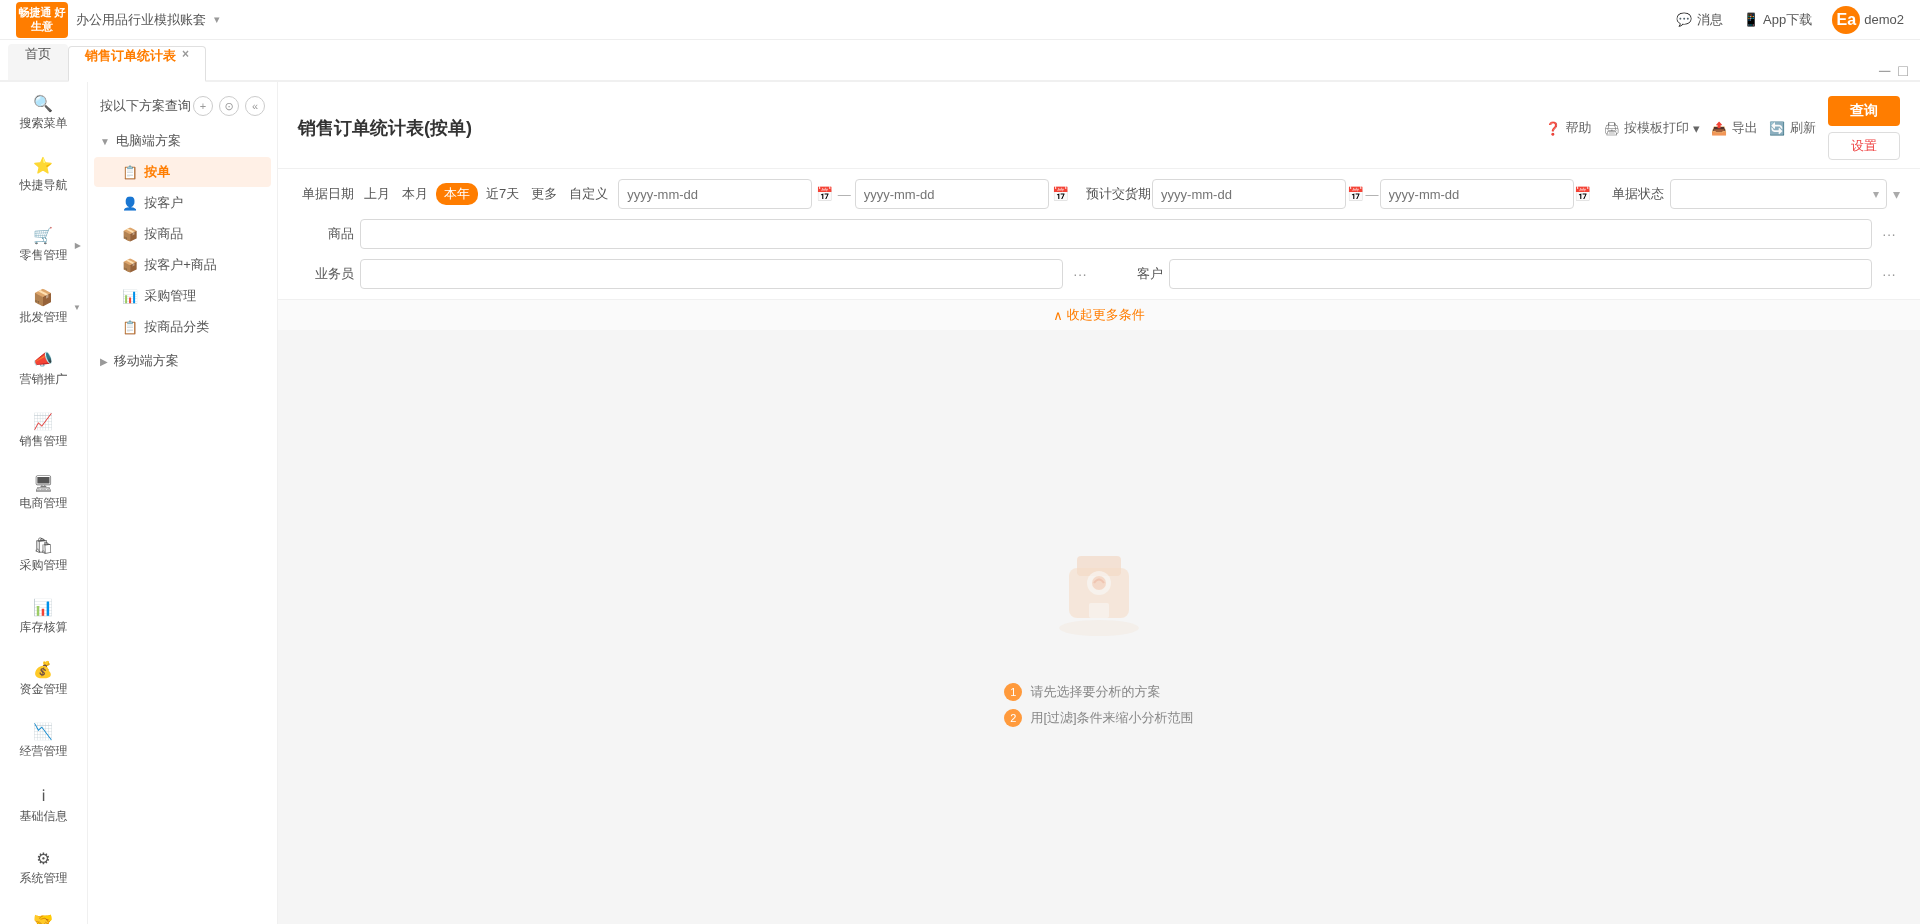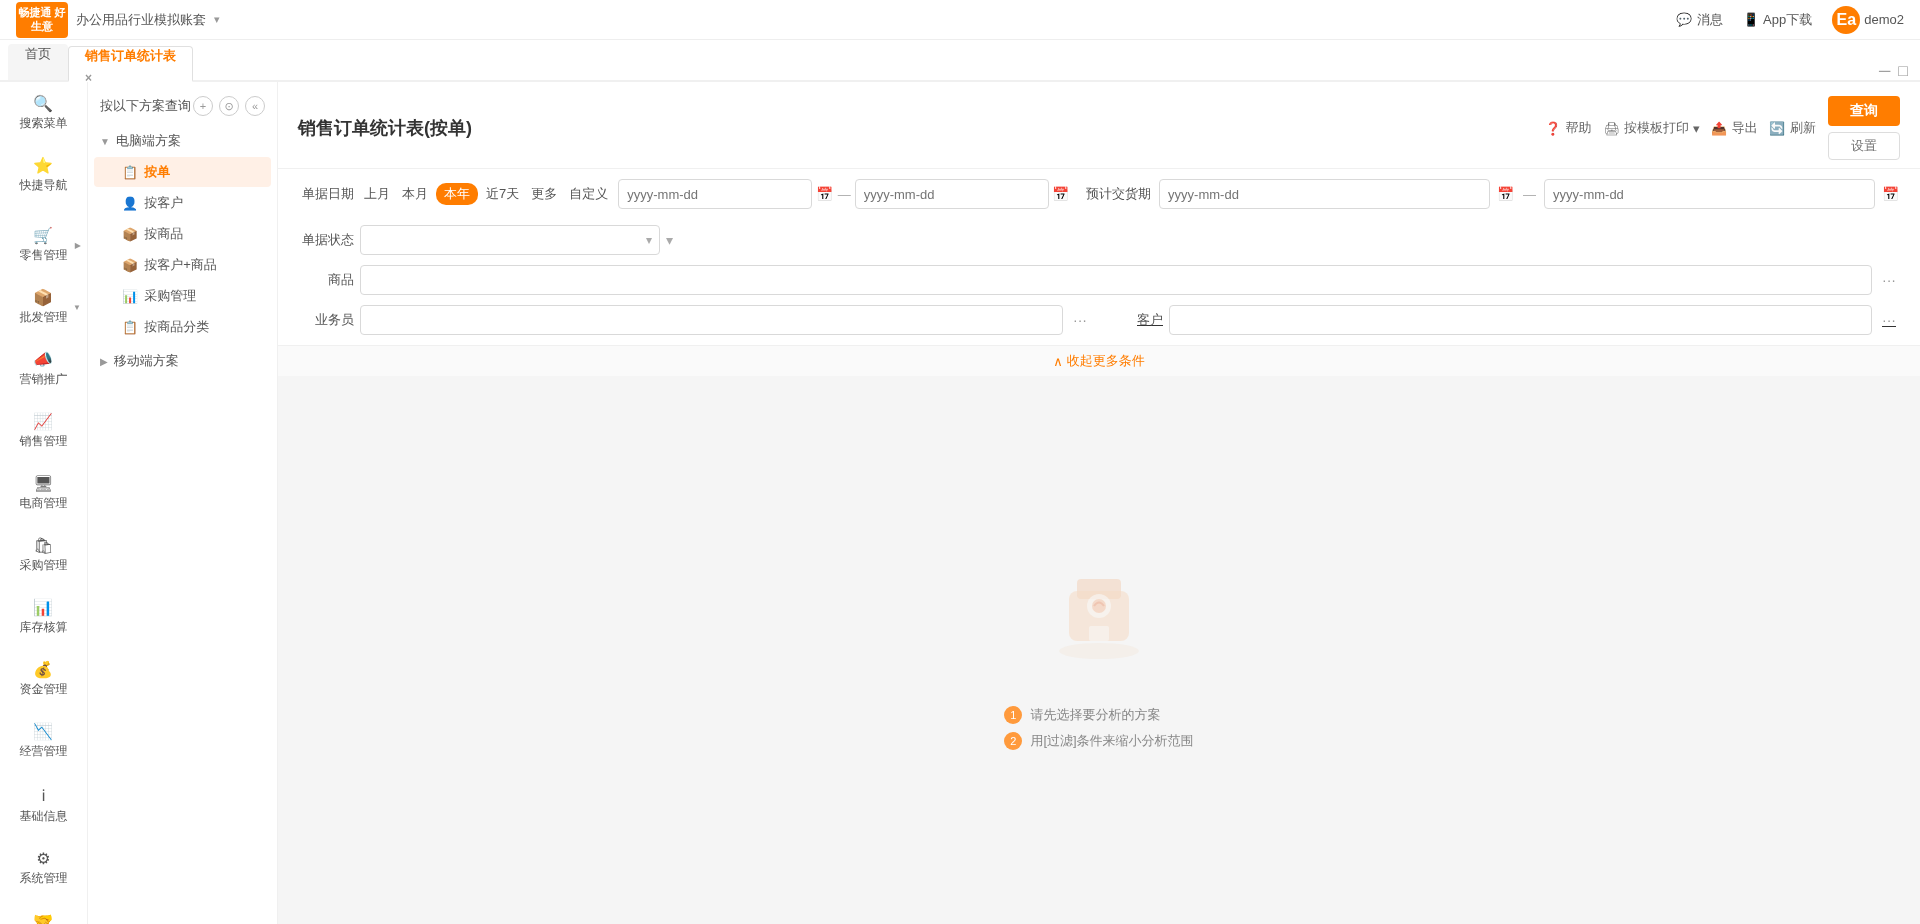--- a/index.html
+++ b/index.html
@@ -14,21 +14,21 @@
     .dropdown-arrow { color: #999; font-size: 11px; cursor: pointer; }
     .topbar-right { display: flex; align-items: center; gap: 20px; }
     .topbar-icon-item { display: flex; align-items: center; gap: 4px; color: #555; font-size: 13px; cursor: pointer; }
     .user-avatar { width: 28px; height: 28px; border-radius: 50%; background: #ff7d00; display: flex; align-items: center; justify-content: center; color: #fff; font-size: 16px; font-weight: bold; }
     .username { color: #555; font-size: 13px; }
 
     
     .tabbar { height: 42px; background: #fff; display: flex; align-items: flex-end; padding: 0 0 0 0; border-bottom: 2px solid #f0f0f0; }
     .tab { height: 36px; padding: 0 16px; display: flex; gap: 6px; cursor: pointer; font-size: 13px; color: #555; border: 1px solid transparent; border-bottom: none; border-radius: 4px 4px 0 0; }
     .tab.home { background: #f5f5f5; color: #555; margin-left: 8px; }
-    .tab.active { background: #fff; border-color: #e0e0e0; color: #ff7d00; font-weight: bold; border-bottom: 2px solid #fff; margin-bottom: -2px; flex-direction: column; }
+    .tab.active { background: #fff; border-color: #e0e0e0; color: #ff7d00; font-weight: bold; border-bottom: 2px solid #fff; margin-bottom: -2px; }
     .tab-close { font-size: 12px; color: #999; cursor: pointer; }
     .tab-actions { margin-left: auto; display: flex; align-items: center; padding: 0 12px; gap: 8px; }
     .tab-action-btn { font-size: 16px; color: #999; cursor: pointer; }
 
     
     .main-layout { display: flex; flex: 1; overflow: hidden; }
 
     
     .sidebar { width: 88px; background: #fff; border-right: 1px solid #f0f0f0; display: flex; flex-direction: column; overflow-y: auto; }
     .sidebar-item { padding: 12px 0; display: flex; flex-direction: column; align-items: center; cursor: pointer; color: #555; font-size: 12px; gap: 2px; position: relative; }
@@ -79,21 +79,21 @@
 
     
     .empty-state { flex: 1; display: flex; flex-direction: column; align-items: center; justify-content: center; gap: 16px; }
     .empty-img { font-size: 80px; opacity: 0.4; }
     .empty-tips { display: flex; flex-direction: column; gap: 8px; }
     .empty-tip { display: flex; align-items: center; gap: 8px; color: #888; font-size: 13px; }
     .tip-num { width: 18px; height: 18px; border-radius: 50%; background: #ff9a3c; color: #fff; display: flex; align-items: center; justify-content: center; font-size: 11px; flex-shrink: 0; }
 
     
     .search-btn { background: #ff7d00; color: #fff; border: none; border-radius: 4px; padding: 6px 20px; font-size: 14px; cursor: pointer; font-weight: bold; display: block; width: 72px; }
-    .settings-btn { background: #fff; color: #737373; border: 1px solid #ddd; border-radius: 4px; padding: 4px 12px; font-size: 13px; cursor: pointer; display: block; width: 72px; margin-top: 4px; }
+    .settings-btn { background: #fff; color: #ef4444; border: 1px solid #ddd; border-radius: 4px; padding: 4px 12px; font-size: 13px; cursor: pointer; display: block; width: 72px; margin-top: 4px; }
 
     .filter-section { background: #fff; }
     .filter-block { padding: 10px 20px; }
     .filter-cell-input { flex: 1; height: 30px; border: 1px solid #d9d9d9; border-radius: 4px; padding: 0 8px; font-size: 13px; color: #333; outline: none; background: #fff; }
     .filter-cell-select { flex: 1; position: relative; }
     .filter-cell-select select { width: 100%; height: 30px; border: 1px solid #d9d9d9; border-radius: 4px; padding: 0 24px 0 8px; font-size: 13px; color: #333; outline: none; background: #fff; appearance: none; cursor: pointer; }
     .filter-cell-select::after { content: '▾'; position: absolute; right: 8px; top: 50%; transform: translateY(-50%); color: #aaa; pointer-events: none; font-size: 12px; }
   </style>
 </head>
 <body>
@@ -299,21 +299,21 @@
                 <div style="display:flex; align-items:center; gap:4px;">
                   <input class="date-input" type="text" placeholder="yyyy-mm-dd" style="">
                   <span class="date-icon">📅</span>
                   <span class="date-separator">—</span>
                   <input class="date-input" type="text" placeholder="yyyy-mm-dd" style="">
                   <span class="date-icon">📅</span>
                 </div>
               </div>
             </div>
 
-            <div style="display:flex; align-items:center; gap:8px; flex:1;">
+            <div style="display:flex; align-items:center; gap:1px; flex:1;">
               <span class="filter-label">预计交货期</span>
               <input class="date-input" type="text" placeholder="yyyy-mm-dd" style="">
               <span class="date-icon">📅</span>
               <span class="date-separator">—</span>
               <input class="date-input" type="text" placeholder="yyyy-mm-dd" style="">
               <span class="date-icon">📅</span>
             </div>
 
             <div style="display:flex; align-items:center; gap:6px; flex:1;">
               <span class="filter-label">单据状态</span>
@@ -338,21 +338,21 @@
           </div>
 
           <div class="filter-row">
             <div style="display:flex; align-items:center; gap:6px; flex:1;">
               <span class="filter-label">业务员</span>
               <input class="filter-cell-input" type="text" style="flex: 1 1 0%;">
               <span class="filter-dots">···</span>
             </div>
 
 
-            <div style="display:flex; align-items:center; gap:6px; flex:1;text-decoration:underline;">
+            <div style="display:flex; align-items:center; gap:6px; flex:1;">
               <span class="filter-label">客户</span>
               <input class="filter-cell-input" type="text" style="flex: 1 1 0%;">
               <span class="filter-dots">···</span>
             </div>
           </div>
 
         </div>
 
         <div class="collapse-btn-area">
           <span>∧</span>

